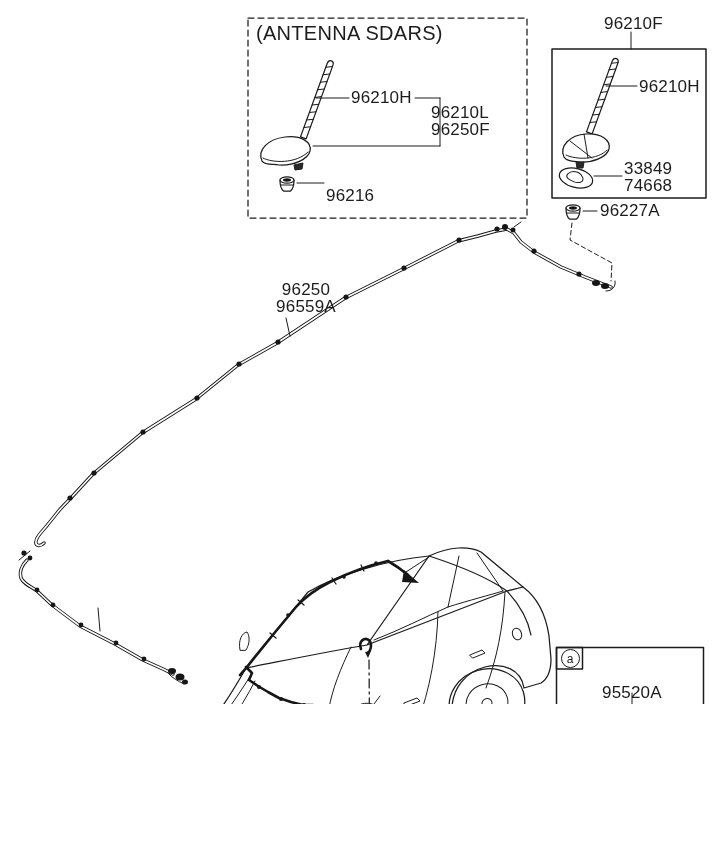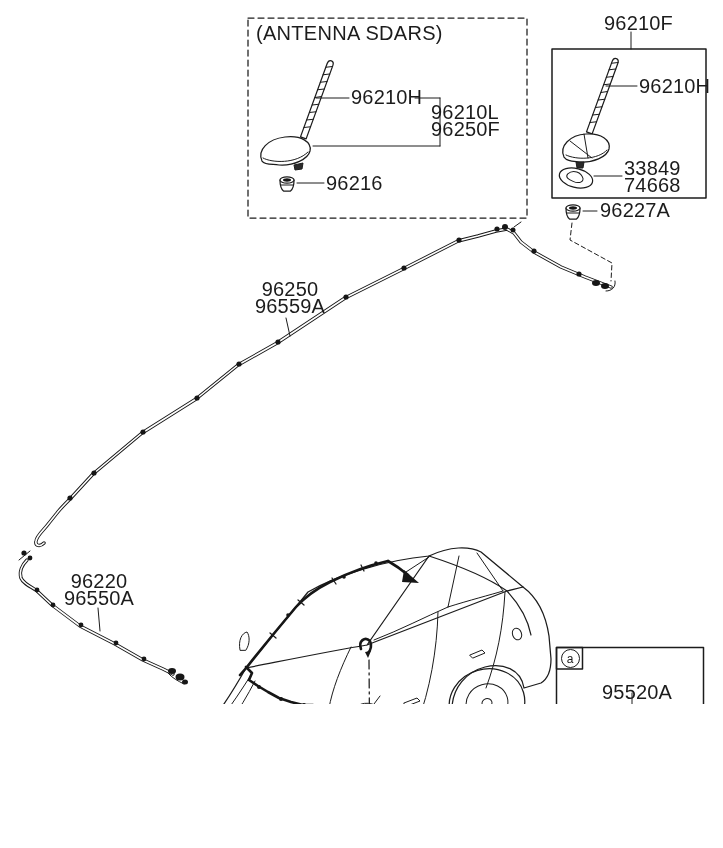--- a/index.html
+++ b/index.html
@@ -13,21 +13,21 @@
   .fw{fill:#ffffff;stroke:#1c1c1c;stroke-width:1.25;stroke-linejoin:round;}
   .bk{fill:#161616;stroke:none;}
   .dk{fill:#2a2a2a;stroke:#1c1c1c;stroke-width:1;}
   .cable{fill:none;stroke:#161616;stroke-width:3.4;stroke-linecap:round;stroke-linejoin:round;}
   .core{fill:none;stroke:#ffffff;stroke-width:1.6;stroke-linecap:round;stroke-linejoin:round;}
   .bold{fill:none;stroke:#161616;stroke-width:2.6;stroke-linecap:round;stroke-linejoin:round;}
   .dash{stroke-dasharray:4.5 3;}
   .dashdot{stroke-dasharray:9 4 2 4;}
   .boxdash{stroke-dasharray:6 4;}
   
-  .lbl{position:absolute;font-size:20px;line-height:17px;white-space:nowrap;letter-spacing:.2px;}
+  .lbl{position:absolute;font-size:17px;line-height:17px;white-space:nowrap;letter-spacing:.2px;}
   .lbl.title{font-size:20px;line-height:20px;letter-spacing:.3px;}
   .lbl.ctr{text-align:center;}
   .marker{position:absolute;border:1.6px solid #1c1c1c;border-radius:50%;background:#fff;
           display:flex;align-items:center;justify-content:center;}
 </style>
 </head>
 <body>
 
 <div class="stage">
 
@@ -242,42 +242,38 @@
 
   <div class="lbl title" style="left:256px;top:23px">(ANTENNA SDARS)</div>
 
   <div class="lbl" style="left:351px;top:89px">96210H</div>
 
   <div class="lbl" style="left:431px;top:104px">
     <div>96210L</div>
     <div>96250F</div>
   </div>
 
-  <div class="lbl" style="left:326px;top:175px">96216</div>
+  <div class="lbl" style="left:326px;top:187px">96216</div>
 
   <div class="lbl" style="left:604px;top:15px">96210F</div>
 
   <div class="lbl" style="left:639px;top:78px">96210H</div>
 
   <div class="lbl" style="left:624px;top:160px">
     <div>33849</div>
     <div>74668</div>
   </div>
 
   <div class="lbl" style="left:600px;top:202px">96227A</div>
 
-  <div class="lbl ctr" style="left:254px;top:281px;width:72px">
+  <div class="lbl ctr" style="left:270px;top:281px;width:72px">
     <div>96250</div>
     <div>96559A</div>
   </div>
 
-  <div class="lbl ctr" style="left:62px;top:573px;width:74px">
-    <div>96220</div>
-    <div>96550A</div>
-  </div>
 
   <div class="lbl" style="left:602px;top:684px">95520A</div>
 
   <div class="marker" style="left:357px;top:787px;width:26px;height:26px;font-size:17px">a</div>
 
   <div class="marker" style="left:560.5px;top:649px;width:17px;height:17px;font-size:12px">a</div>
 
 </div>
 
 </body></html>

